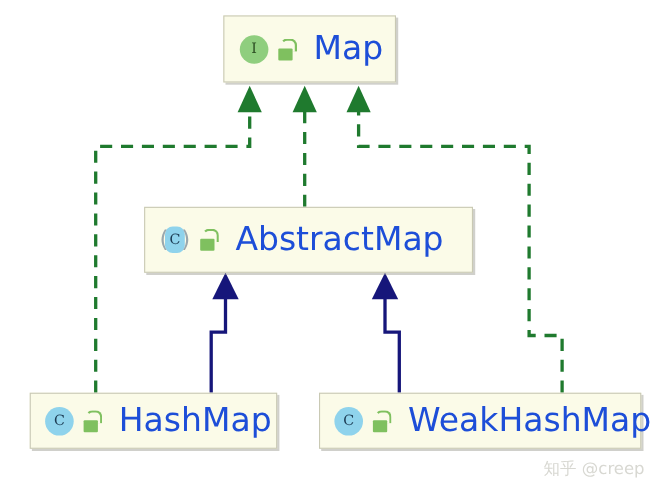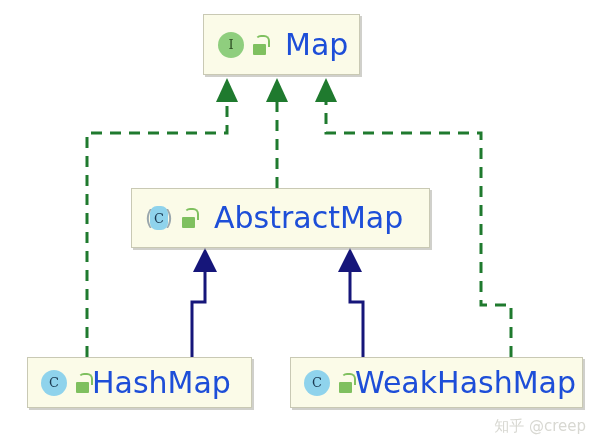--- a/index.html
+++ b/index.html
@@ -158,29 +158,29 @@
   </div>
 
   <div class="node" style="left:27px;top:357px;width:225px;height:51px;padding-left:13px;">
     <span class="icons">
       <span class="ic-class">C</span>
       <span class="ic-lock">
         <span class="shackle"></span>
           <span class="body"></span>
       </span>
     </span>
-    <span class="label" style="">HashMap</span>
+    <span class="label" style="margin-left:16px;">HashMap</span>
   </div>
 
   <div class="node" style="left:290px;top:357px;width:293px;height:51px;padding-left:13px;">
     <span class="icons">
       <span class="ic-class">C</span>
       <span class="ic-lock">
         <span class="shackle"></span>
           <span class="body"></span>
       </span>
     </span>
-    <span class="label" style="">WeakHashMap</span>
+    <span class="label" style="margin-left:16px;">WeakHashMap</span>
   </div>
 
   <div class="watermark">知乎 @creep</div>
 
 </div>
 
 </body></html>

